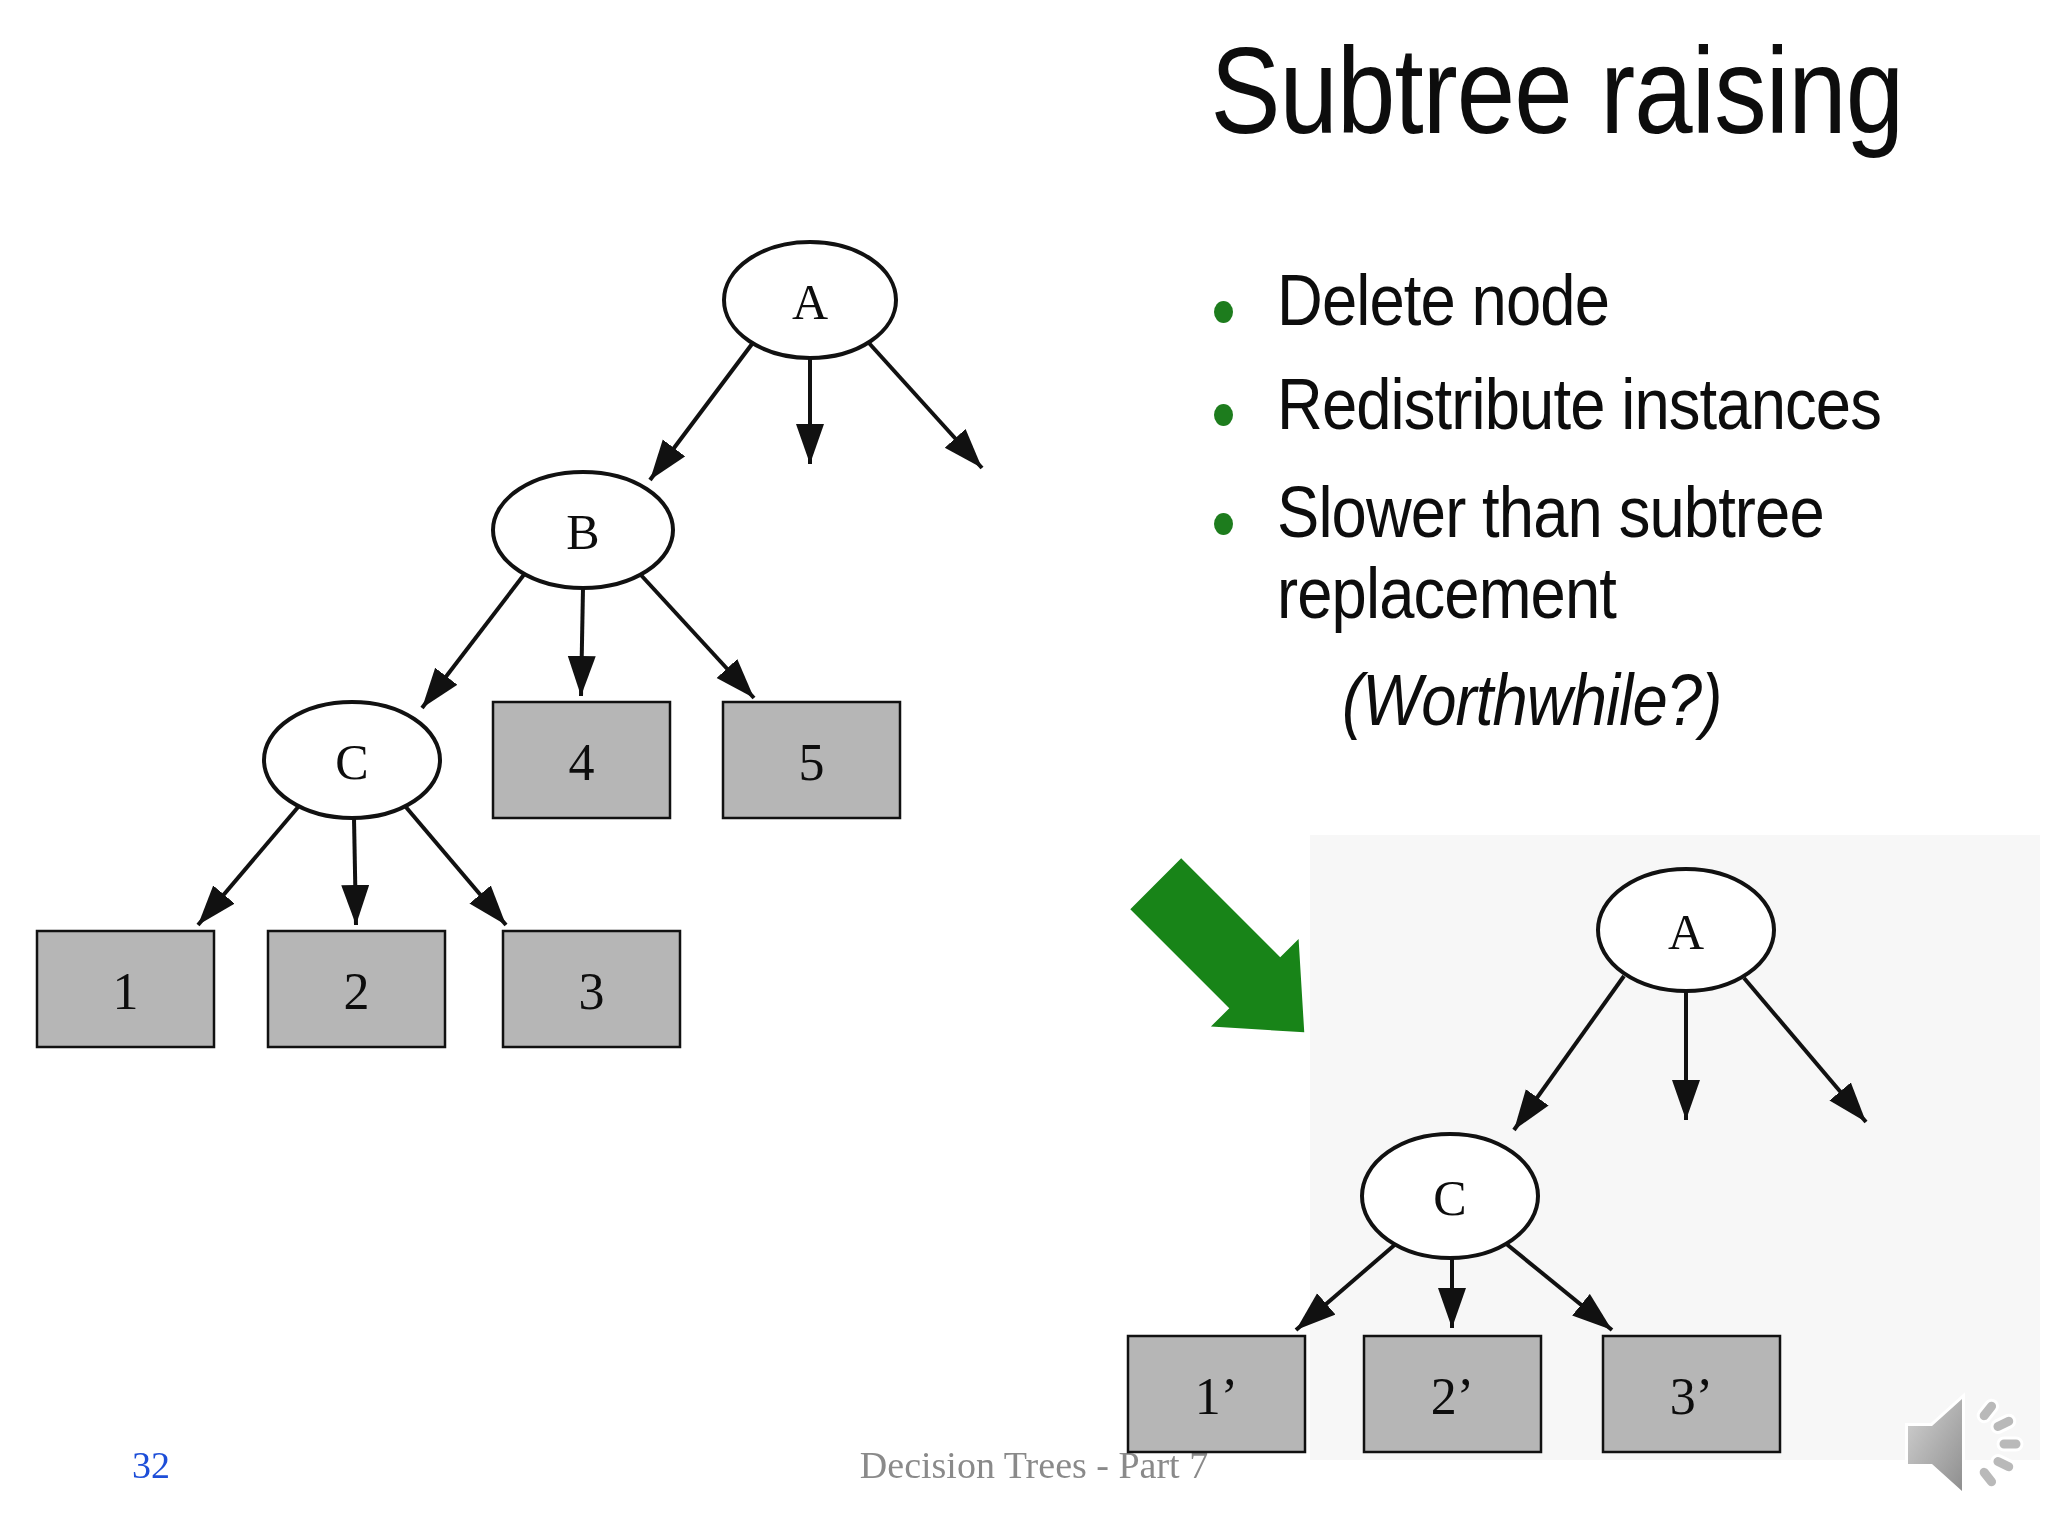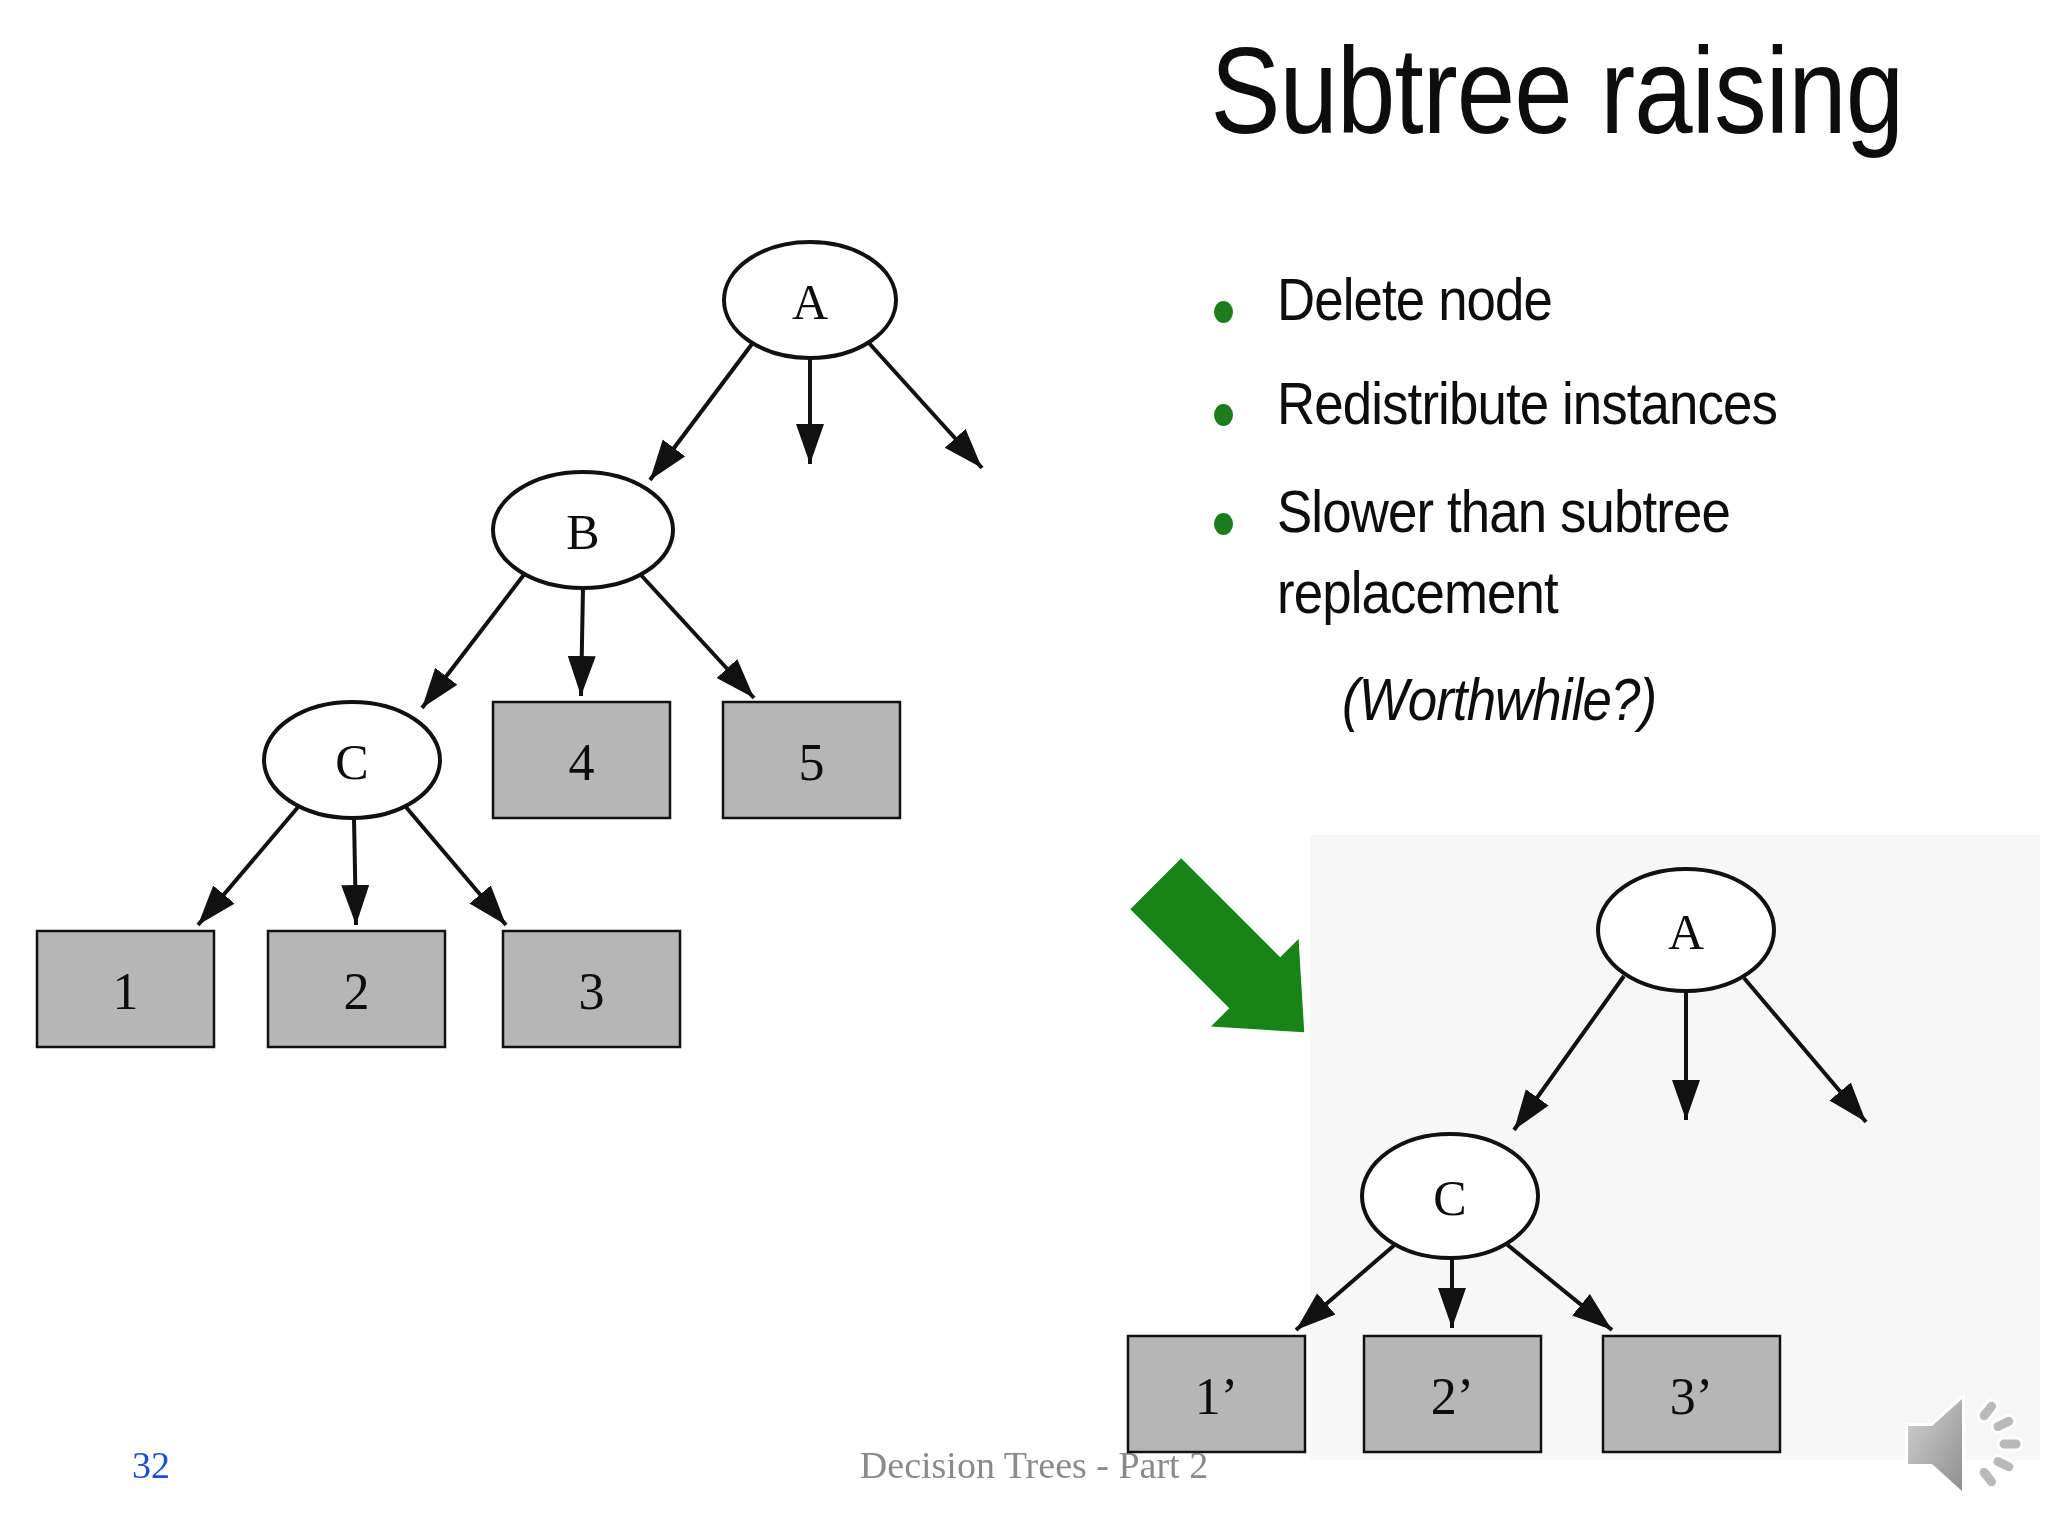--- a/index.html
+++ b/index.html
@@ -11,21 +11,21 @@
     position:absolute;left:1310px;top:835px;width:730px;height:625px;
     background:#f7f7f7;
   }
   .title{
     position:absolute;left:0;top:18px;width:1960px;margin:0;
     text-align:right;font-size:122px;font-weight:400;line-height:1.2;
     color:#0d0d0d;white-space:nowrap;
   }
   .cond{display:inline-block;transform:scaleX(0.86);letter-spacing:-1px;}
   .bullet-line{
-    position:absolute;left:1277px;font-size:60px;color:#0d0d0d;
+    position:absolute;left:1277px;font-size:72px;color:#0d0d0d;
     white-space:nowrap;line-height:88px;height:88px;
   }
   .bullet-line .cond2{display:inline-block;transform:scaleX(0.88);transform-origin:left center;letter-spacing:-1px;}
   .aside-line{left:1342px;font-style:italic;text-align:right;}
   .dot{
     position:absolute;width:19px;height:22px;border-radius:50%;
     background:#1d7c1d;
   }
   #tree-svg{position:absolute;left:0;top:0;z-index:2;}
   .footer-page{
@@ -127,15 +127,15 @@
         <rect x="96" y="46" width="24" height="12" rx="6" transform="rotate(-52 66 52)"></rect>
         <rect x="100" y="46" width="24" height="12" rx="6" transform="rotate(-26 66 52)"></rect>
         <rect x="102" y="46" width="24" height="12" rx="6"></rect>
         <rect x="100" y="46" width="24" height="12" rx="6" transform="rotate(26 66 52)"></rect>
         <rect x="96" y="46" width="24" height="12" rx="6" transform="rotate(52 66 52)"></rect>
       </g>
     </g>
   </svg>
 
   <div class="footer-page">32</div>
-  <div class="footer-text">Decision Trees - Part 2</div>
+  <div class="footer-text">Decision Trees - Part 7</div>
 
 </div>
 
 </body></html>

